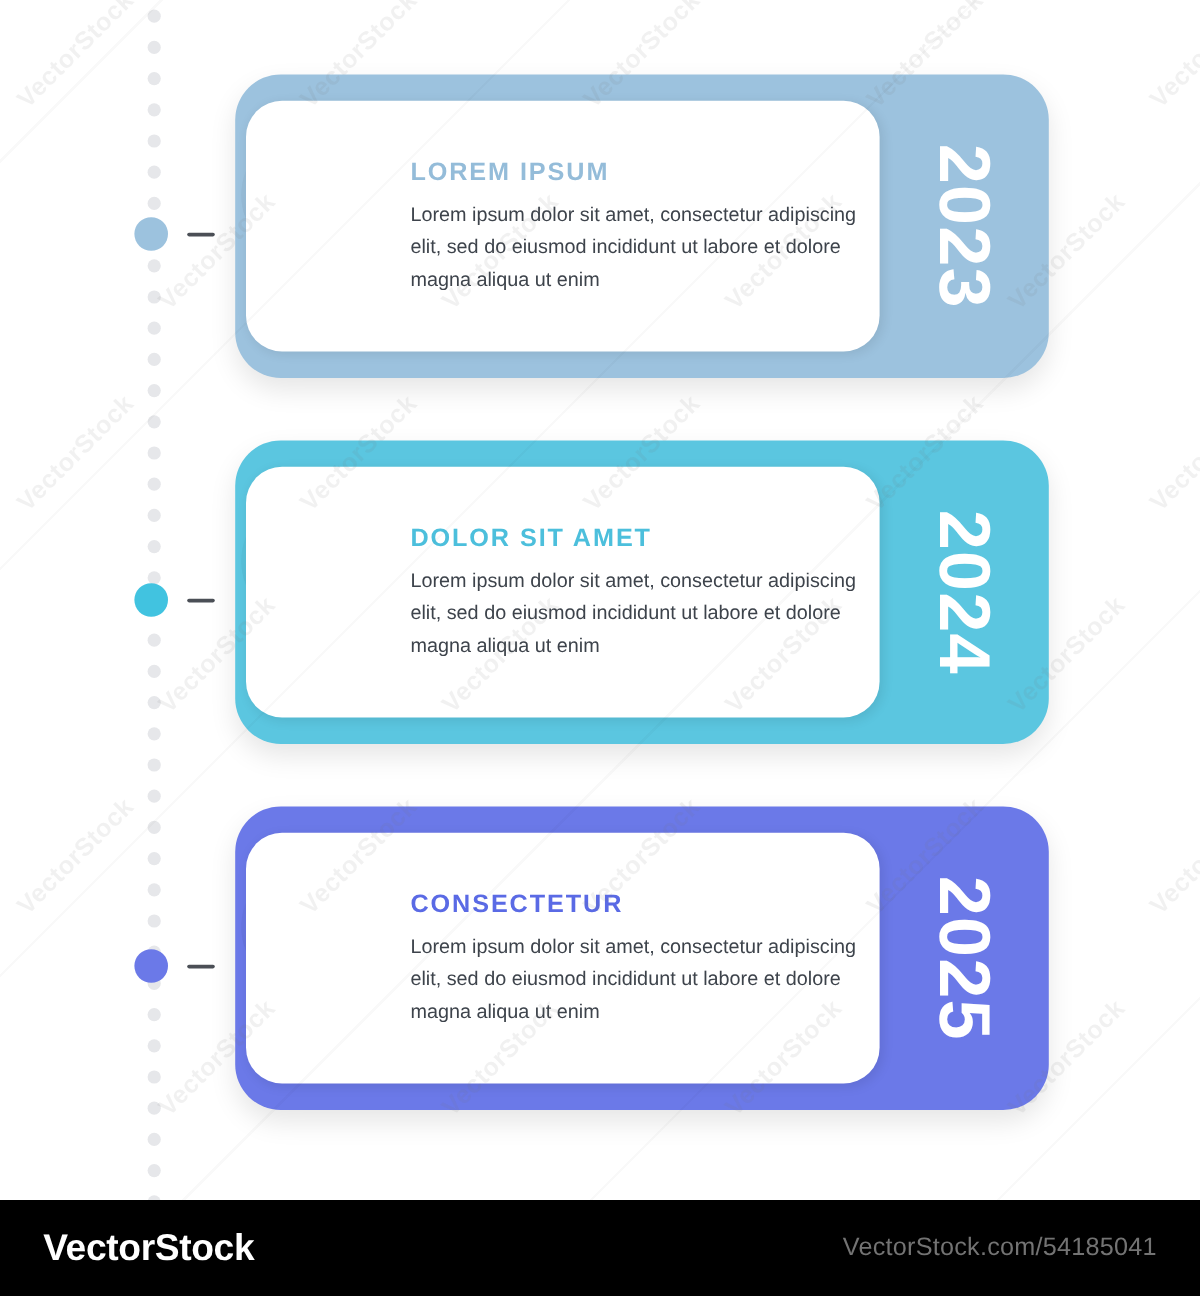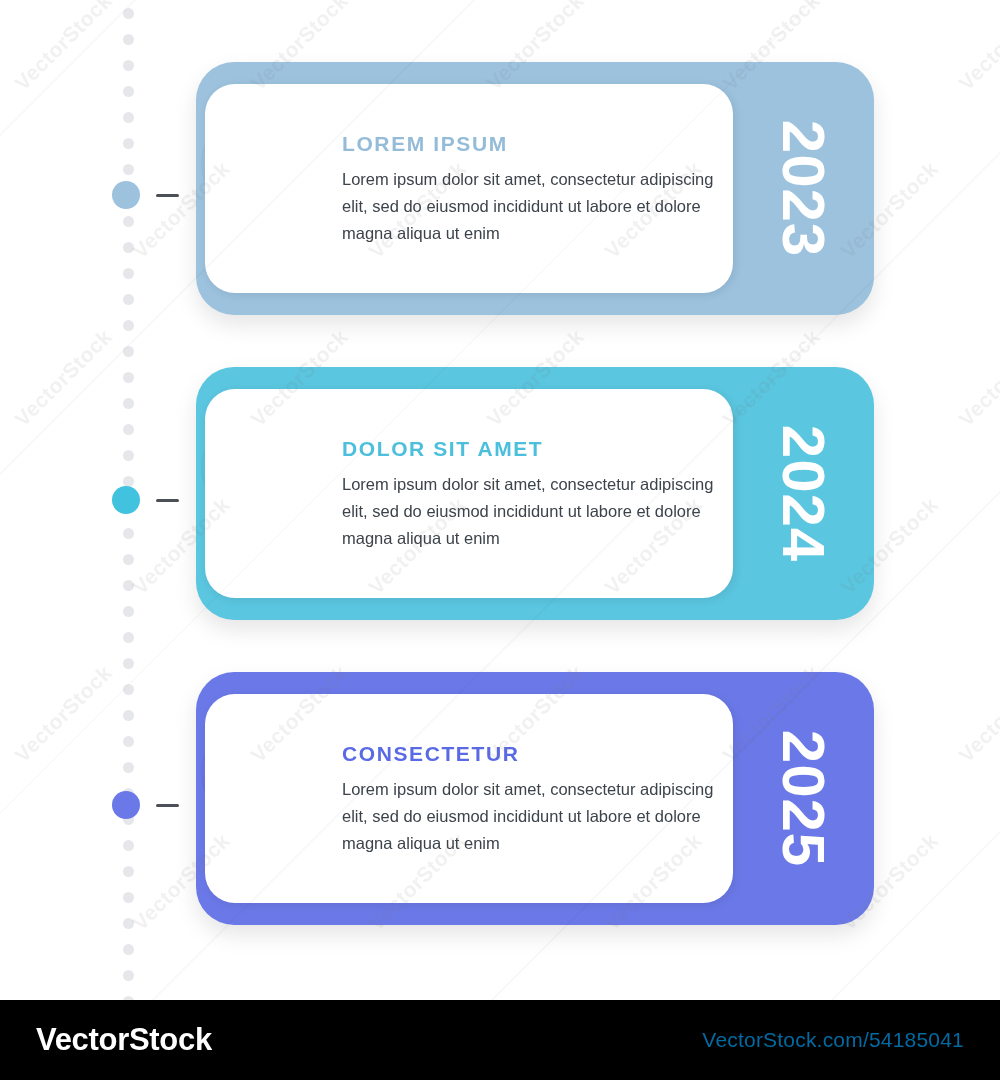--- a/index.html
+++ b/index.html
@@ -97,21 +97,21 @@
   }
 
   
   #footer-bar {
     position:absolute; left:0; bottom:0; width:1000px; height:80px;
     background:#000000; z-index:40;
     display:flex; align-items:center; justify-content:space-between;
     padding:0 36px;
   }
   #footer-logo { color:#fff; font-size:31px; font-weight:700; letter-spacing:-.3px; }
-  #footer-url  { color:#0369a1; font-size:21px; font-weight:400; letter-spacing:.2px; }
+  #footer-url  { color:#737373; font-size:21px; font-weight:400; letter-spacing:.2px; }
 </style>
 </head>
 <body>
 
 <div id="timeline-rail">
     <div class="rail-dot" style="top: 8px; background: rgb(230, 231, 234);"></div>
     <div class="rail-dot" style="top: 34px; background: rgb(230, 231, 234);"></div>
     <div class="rail-dot" style="top: 60px; background: rgb(230, 231, 234);"></div>
     <div class="rail-dot" style="top: 86px; background: rgb(230, 231, 234);"></div>
     <div class="rail-dot" style="top: 112px; background: rgb(230, 231, 234);"></div>

